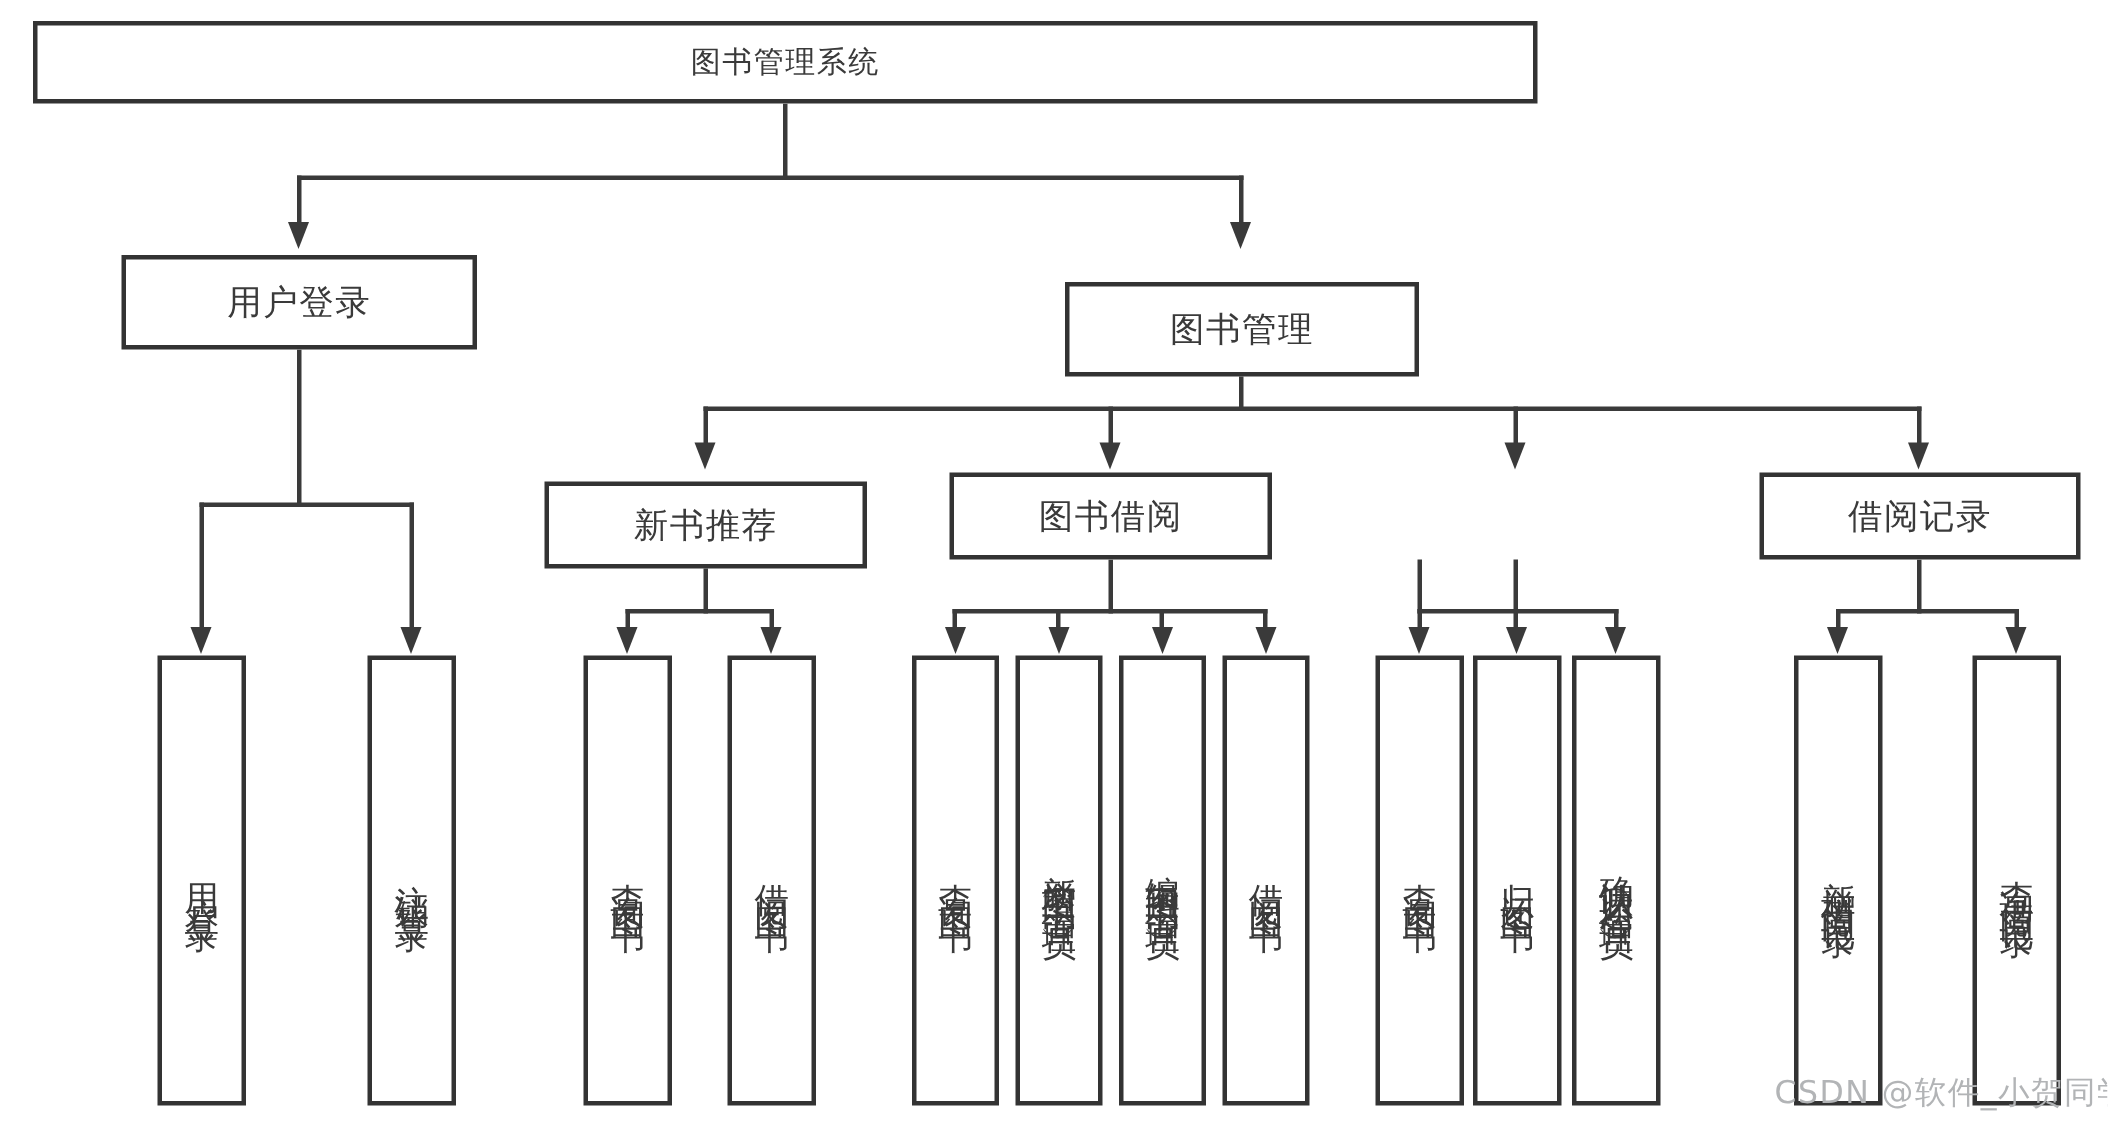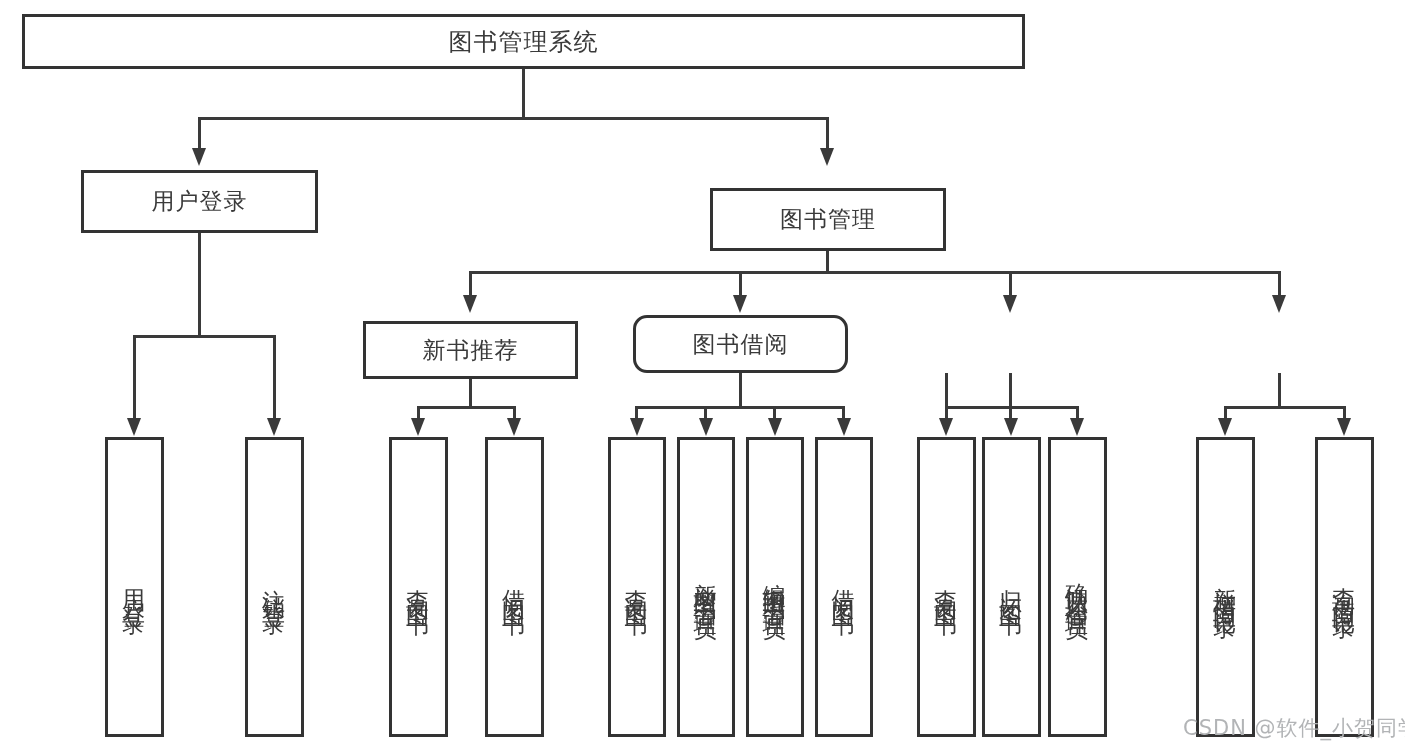--- a/index.html
+++ b/index.html
@@ -13,21 +13,21 @@
   }
   .hbox {
     position:absolute;
     box-sizing:border-box;
     border:3px solid #333333;
     background:#ffffff;
     display:flex; align-items:center; justify-content:center;
     font-size:23px; letter-spacing:1px; color:#3a3a3a;
     z-index:2;
   }
-  .title-box { font-size:24px; }
+  .title-box { font-size:20px; }
   .vbox {
     position:absolute;
     box-sizing:border-box;
     border:3px solid #333333;
     background:#ffffff;
     display:flex; align-items:center; justify-content:center;
     writing-mode:vertical-rl; text-orientation:mixed;
     font-size:23px; letter-spacing:8px; color:#3a3a3a;
     z-index:2; text-align:center;
   }
@@ -49,21 +49,22 @@
 <body>
 
 <div id="canvas">
 
   <div class="hbox title-box" style="left:22px; top:14px; width:1003px; height:55px;">图书管理系统</div>
 
   <div class="hbox" style="left:81px; top:170px; width:237px; height:63px;">用户登录</div>
   <div class="hbox" style="left:710px; top:170px; width:236px; height:63px;margin-top:18px;">图书管理</div>
 
   <div class="hbox" style="left:363px; top:321px; width:215px; height:58px;">新书推荐</div>
-  <div class="hbox" style="left:633px; top:315px; width:215px; height:58px;border-radius:14px;">图书借阅</div>
+  <div class="hbox" style="left:633px; top:315px; width:215px; height:58px;">图书借阅</div>
+  <div class="hbox" style="left:1173px; top:315px; width:214px; height:58px;">借阅记录</div>
 
   <div class="vbox" style="left:105px; top:437px; width:59px; height:300px;">用户登录</div>
   <div class="vbox" style="left:245px; top:437px; width:59px; height:300px;">注销登录</div>
 
   <div class="vbox" style="left:389px; top:437px; width:59px; height:300px;">查询图书</div>
   <div class="vbox" style="left:485px; top:437px; width:59px; height:300px;">借阅图书</div>
 
   <div class="vbox" style="left:608px; top:437px; width:58px; height:300px;">查询图书</div>
   <div class="vbox" style="left:677px; top:437px; width:58px; height:300px; letter-spacing:5px;">新增图书（管理员）</div>
   <div class="vbox" style="left:746px; top:437px; width:58px; height:300px; letter-spacing:5px;">编辑图书（管理员）</div>

